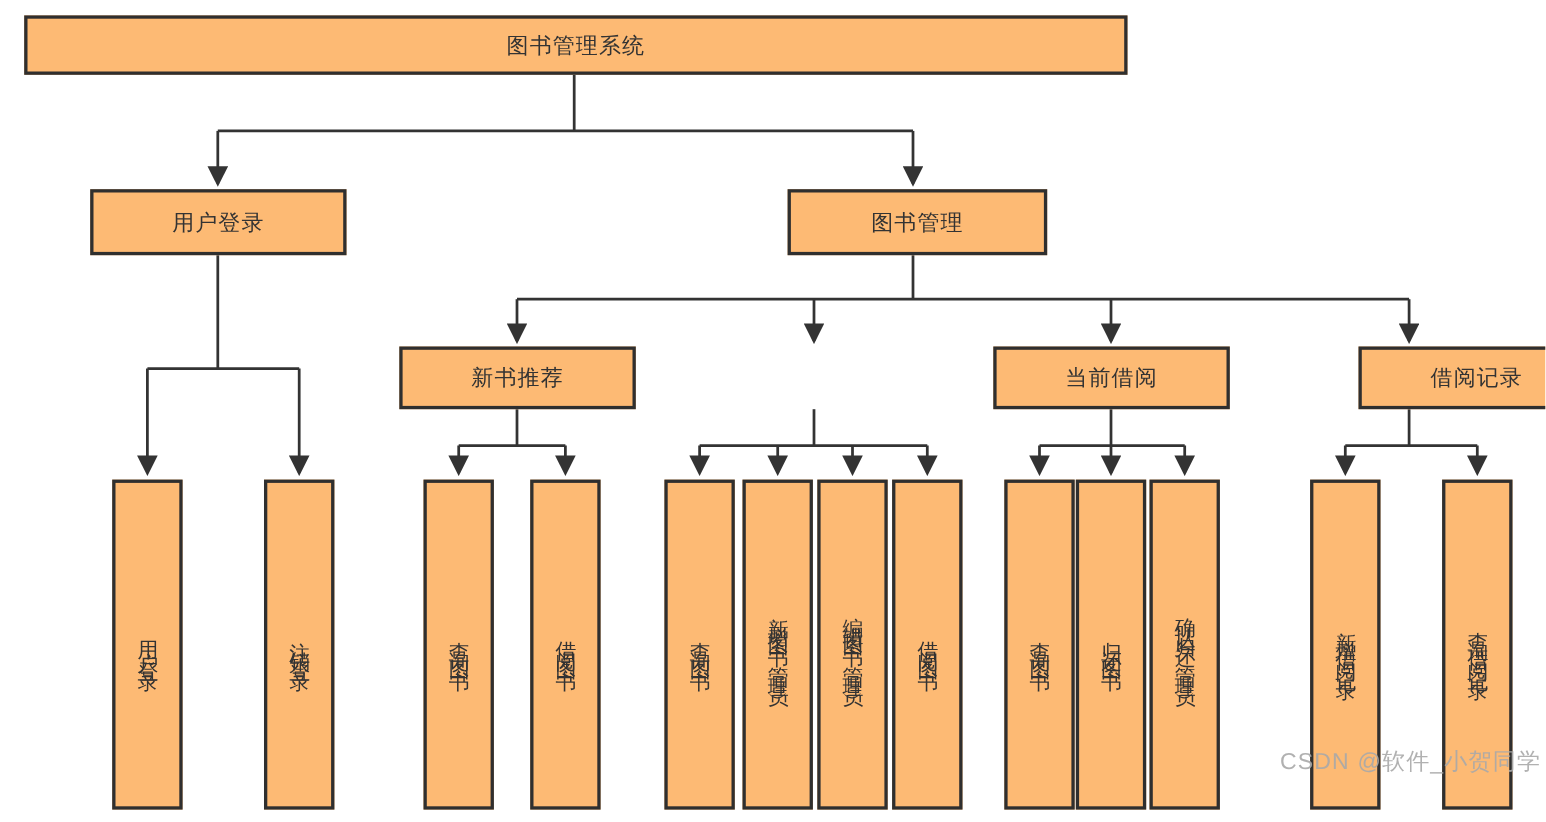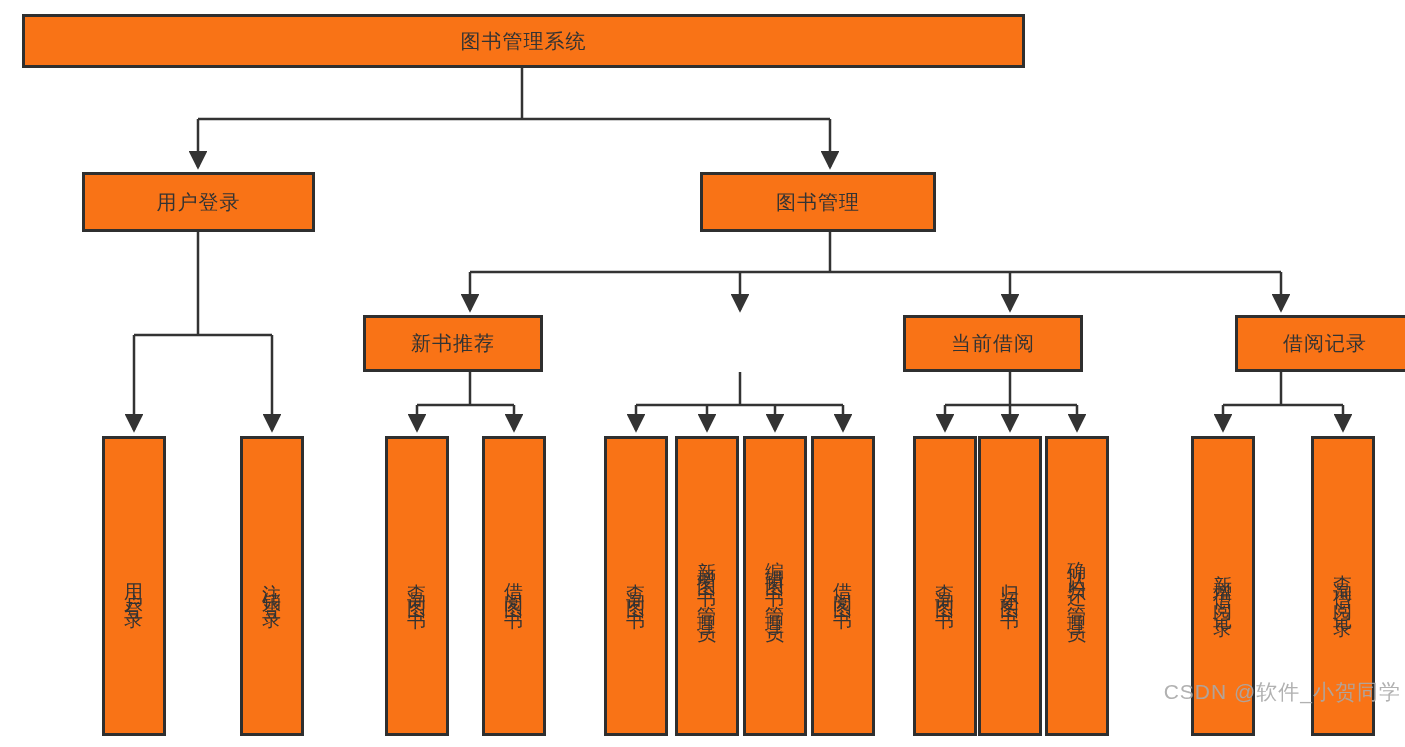--- a/index.html
+++ b/index.html
@@ -14,32 +14,32 @@
   .connectors {
     position: absolute;
     left: 0; top: 0;
     width: 1405px; height: 747px;
     pointer-events: none;
   }
   .conn { stroke: #333333; stroke-width: 2.5; fill: none; }
   .node {
     position: absolute;
     box-sizing: border-box;
-    background: #f97316;
+    background: #fdba74;
     border: 3px solid #2f2f2f;
     color: #333333;
     display: flex;
     align-items: center;
     justify-content: center;
   }
   .hnode { font-size: 20px; letter-spacing: 1px; }
   .root-node  { left: 22px;  top: 14px;  width: 1003px; height: 54px; }
   .n-user     { left: 82px;  top: 172px; width: 233px;  height: 60px; }
-  .n-bookmgmt { left: 700px; top: 172px; width: 236px;  height: 60px; }
-  .l3         { top: 315px;  width: 180px; height: 57px; }
+  .n-bookmgmt { left: 716px; top: 172px; width: 236px;  height: 60px; }
+  .l3         { top: 315px;  width: 215px; height: 57px; }
   .n-newbook  { left: 363px; }
   .n-borrow   { left: 633px; }
   .n-current  { left: 903px; }
   .n-records  { left: 1235px; }
   .leaf {
     top: 436px;
     width: 64px;
     height: 300px;
   }
   .leaf .vtext {

